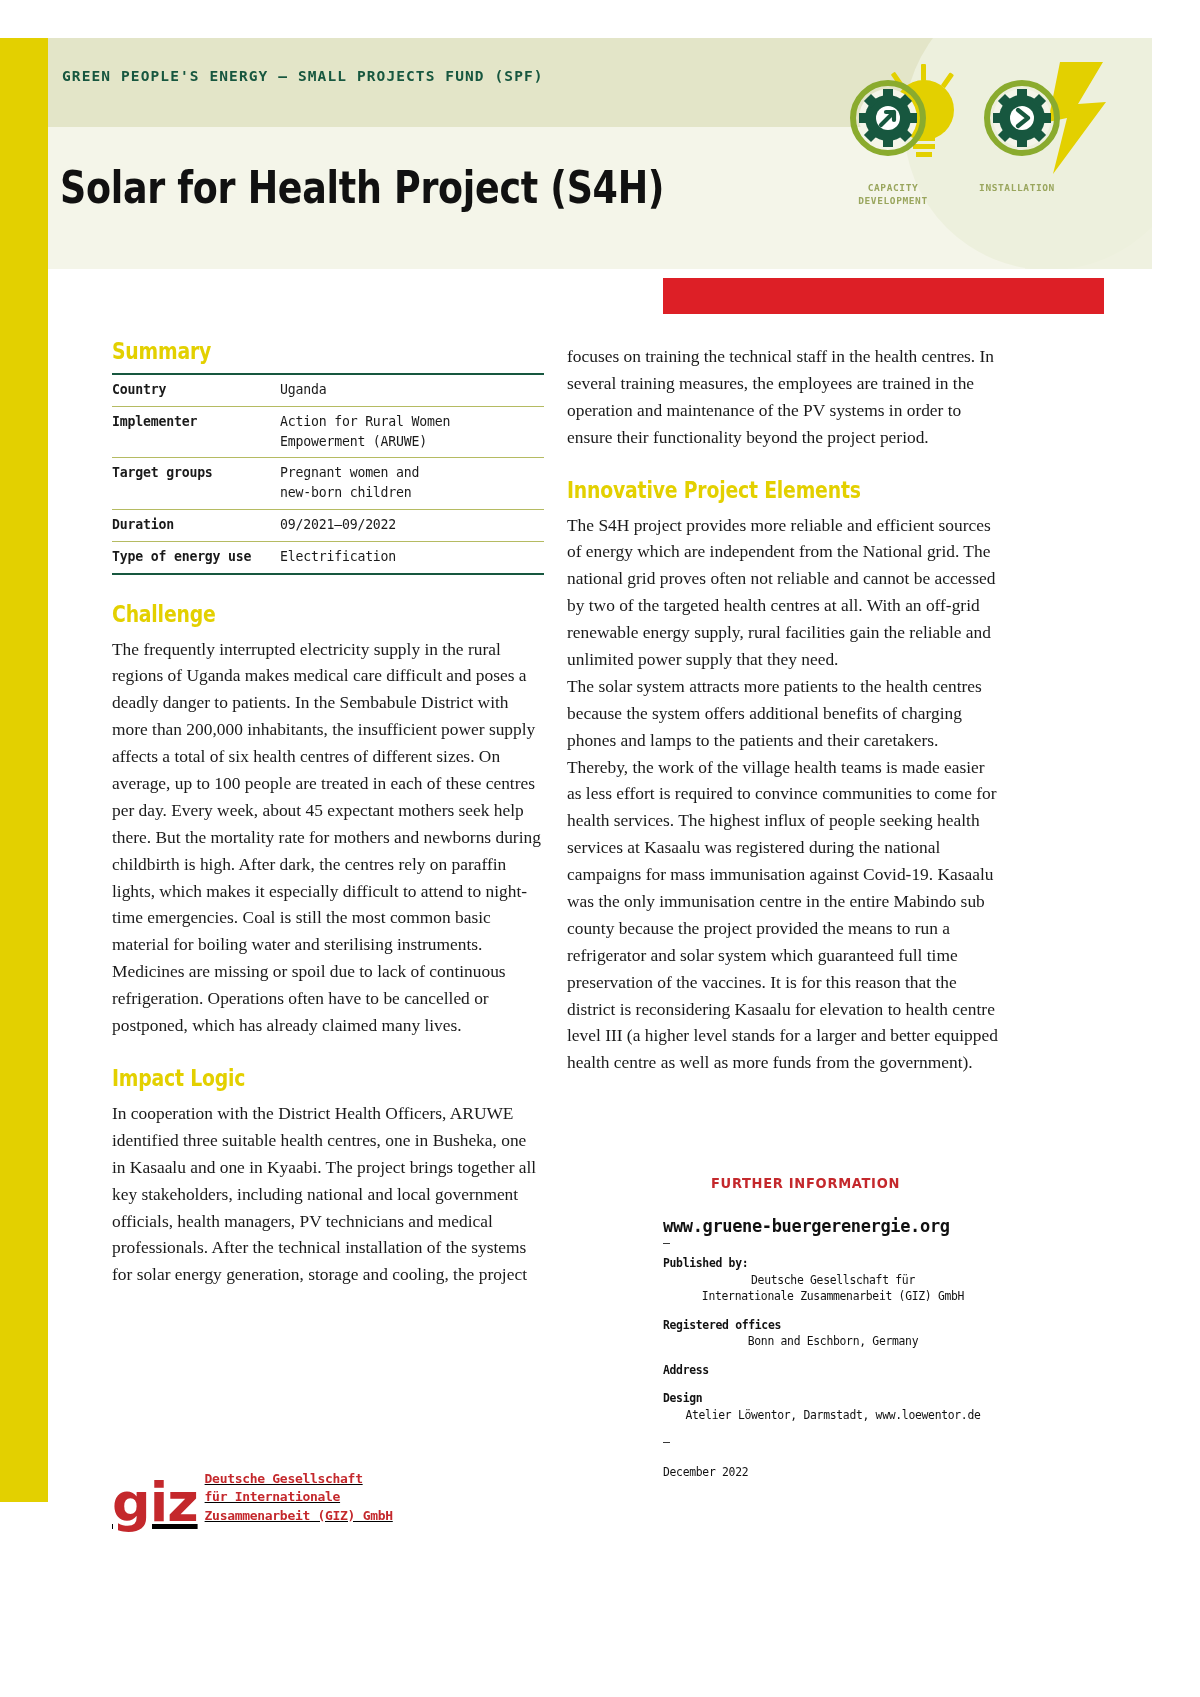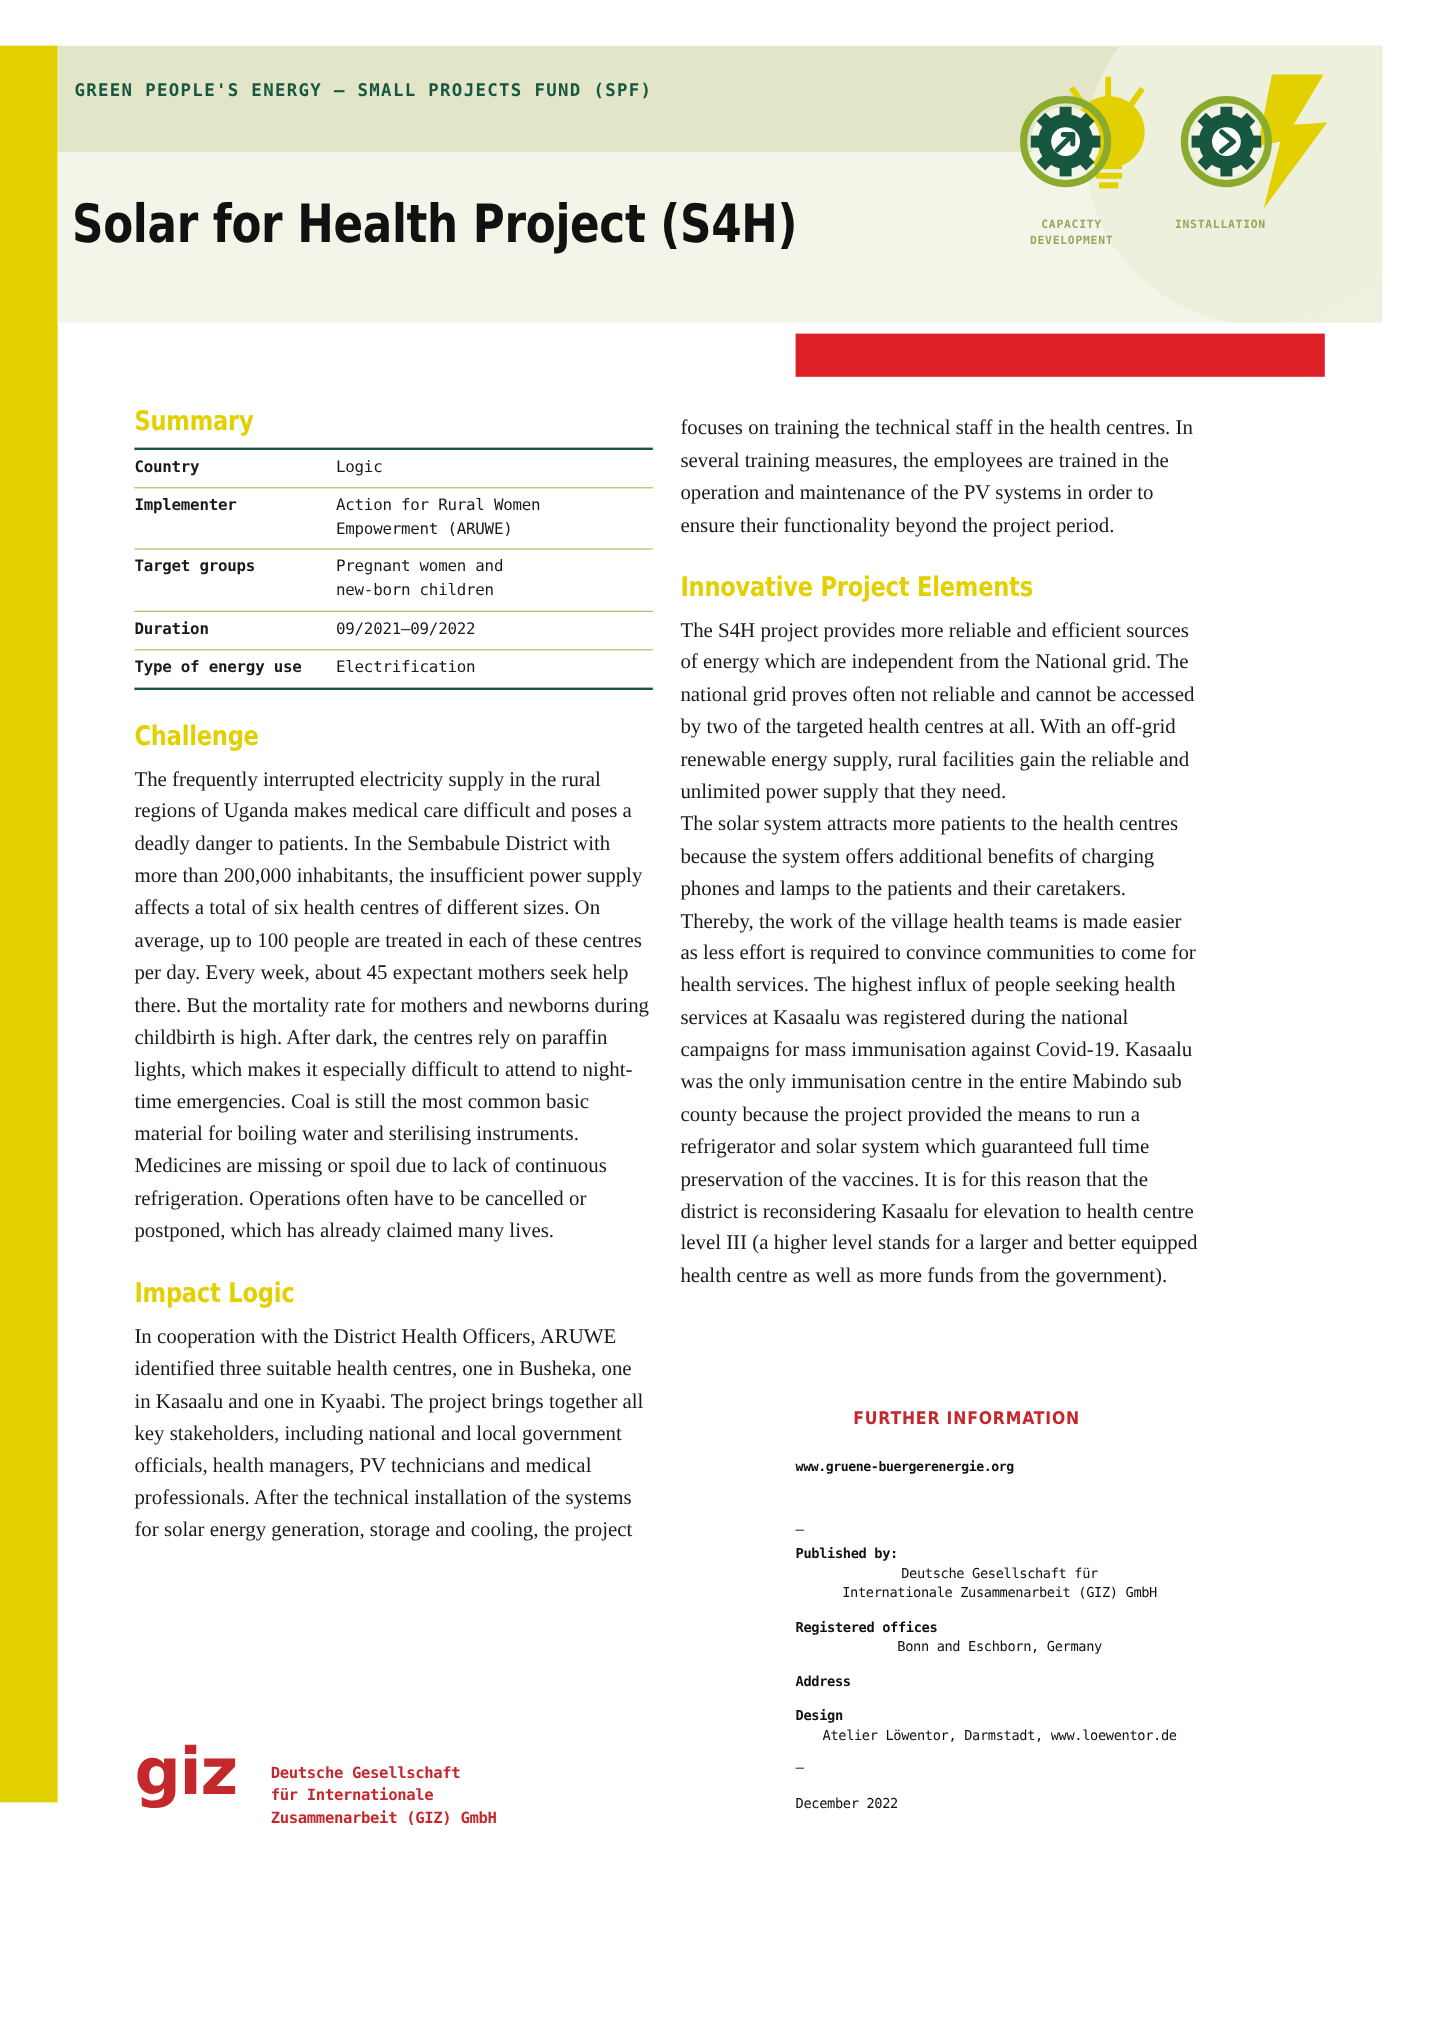--- a/index.html
+++ b/index.html
@@ -203,25 +203,24 @@
     font-family: "DejaVu Sans Condensed", "Liberation Sans Narrow", "Liberation Sans", sans-serif;
     font-size: 14.5px;
     font-weight: 700;
     letter-spacing: 0.7px;
     color: #c4282c;
     margin-bottom: 25px;
     margin-left: 48px;
   }
   .info-url {
     font-family: "DejaVu Sans Mono", monospace;
-    font-size: 11px;
+    font-size: 17px;
     font-weight: 700;
     letter-spacing: -0.35px;
     color: #111;
-    margin-bottom: 38px;
   }
   .info-dash {
     font-family: "DejaVu Sans Mono", monospace;
     font-size: 11.6px;
     color: #111;
     margin-bottom: 5px;
   }
   .info-block { margin-bottom: 12px; }
   .info-lbl {
     font-family: "DejaVu Sans Mono", monospace;
@@ -247,22 +246,23 @@
     color: #111;
     margin-top: 16px;
   }
 
   
   .giz-logo {
     position: absolute;
     left: 112px;
     top: 1455px;
     display: flex;
-    align-items: flex-start;
-    gap: 28px;
+    align-items: flex-end;
+    gap: 7px;
+    text-decoration: underline;
   }
   .giz-mark {
     font-family: "DejaVu Sans", sans-serif;
     font-size: 54px;
     font-weight: 700;
     color: #c4282c;
     line-height: 0.82;
     letter-spacing: -1px;
   }
   .giz-text {
@@ -360,21 +360,21 @@
   </div>
 
   <div class="col-left">
 
     <h2 class="section-heading">Summary</h2>
 
     <table class="summary">
       <tbody>
         <tr>
           <td class="lbl">Country</td>
-          <td class="val">Logic</td>
+          <td class="val">Uganda</td>
         </tr>
         <tr>
           <td class="lbl">Implementer</td>
           <td class="val" style="white-space:pre-line">Action for Rural Women
 Empowerment (ARUWE)</td>
         </tr>
         <tr>
           <td class="lbl">Target groups</td>
           <td class="val" style="white-space:pre-line">Pregnant women and
 new-born children</td>

